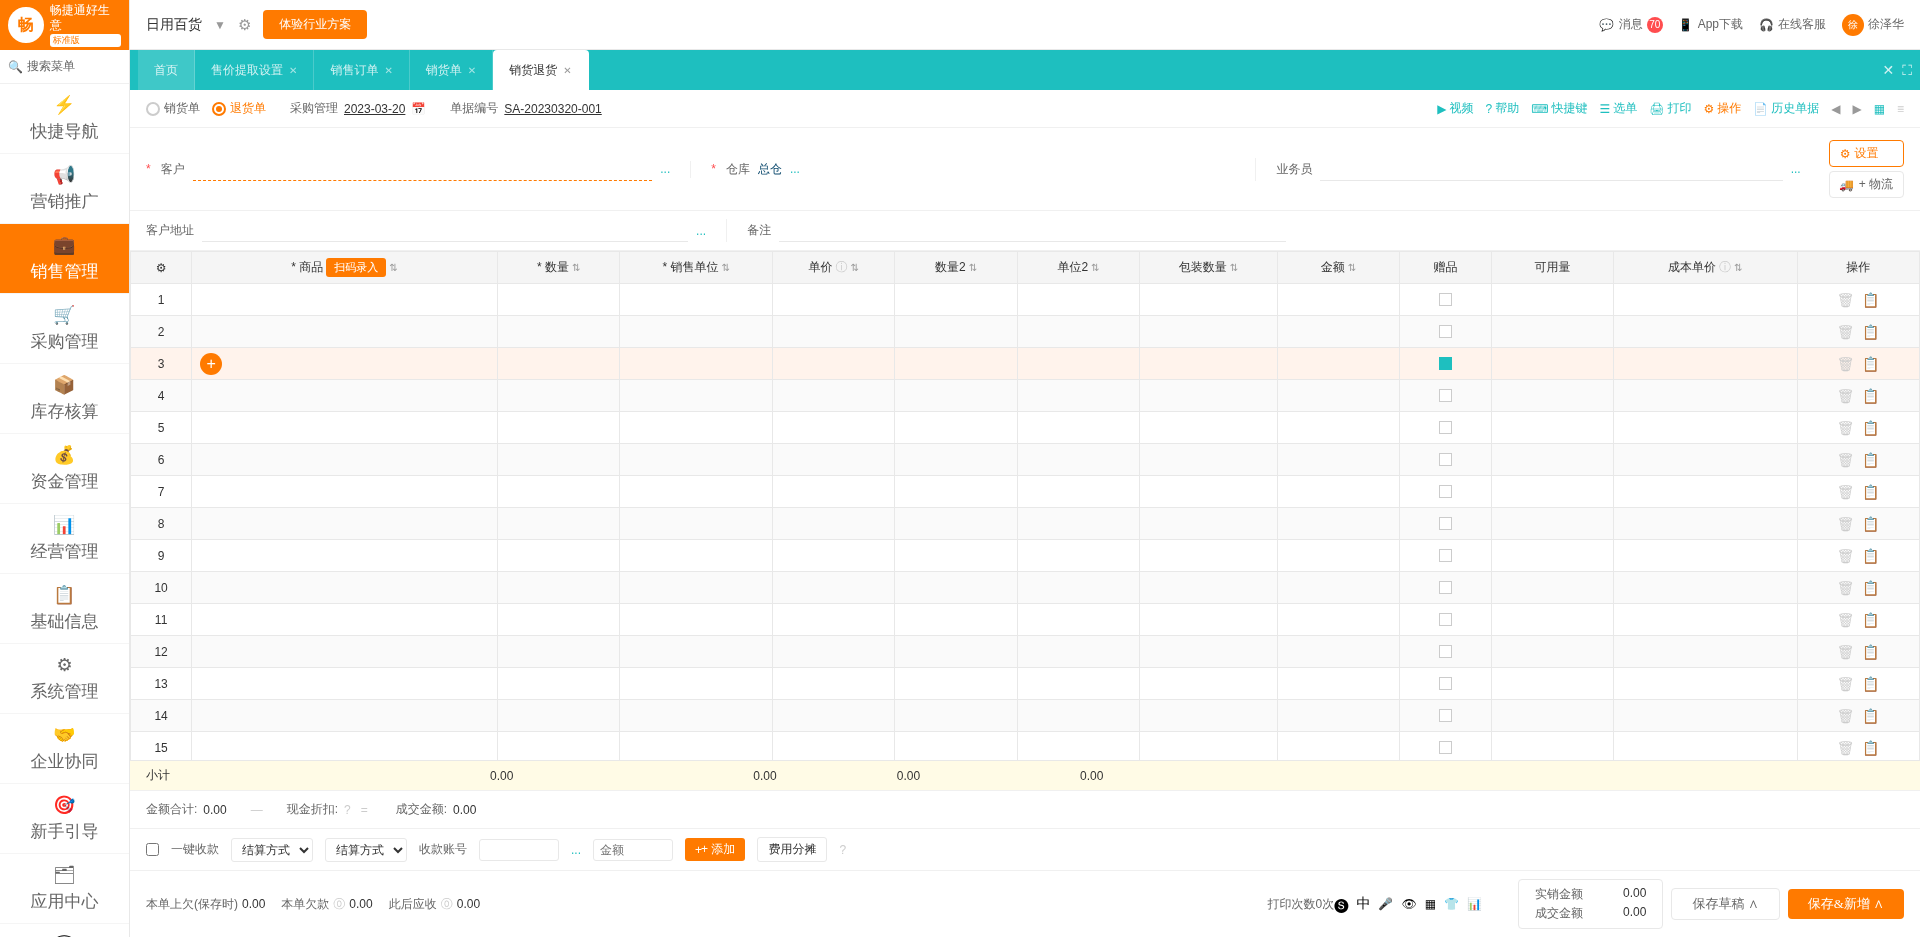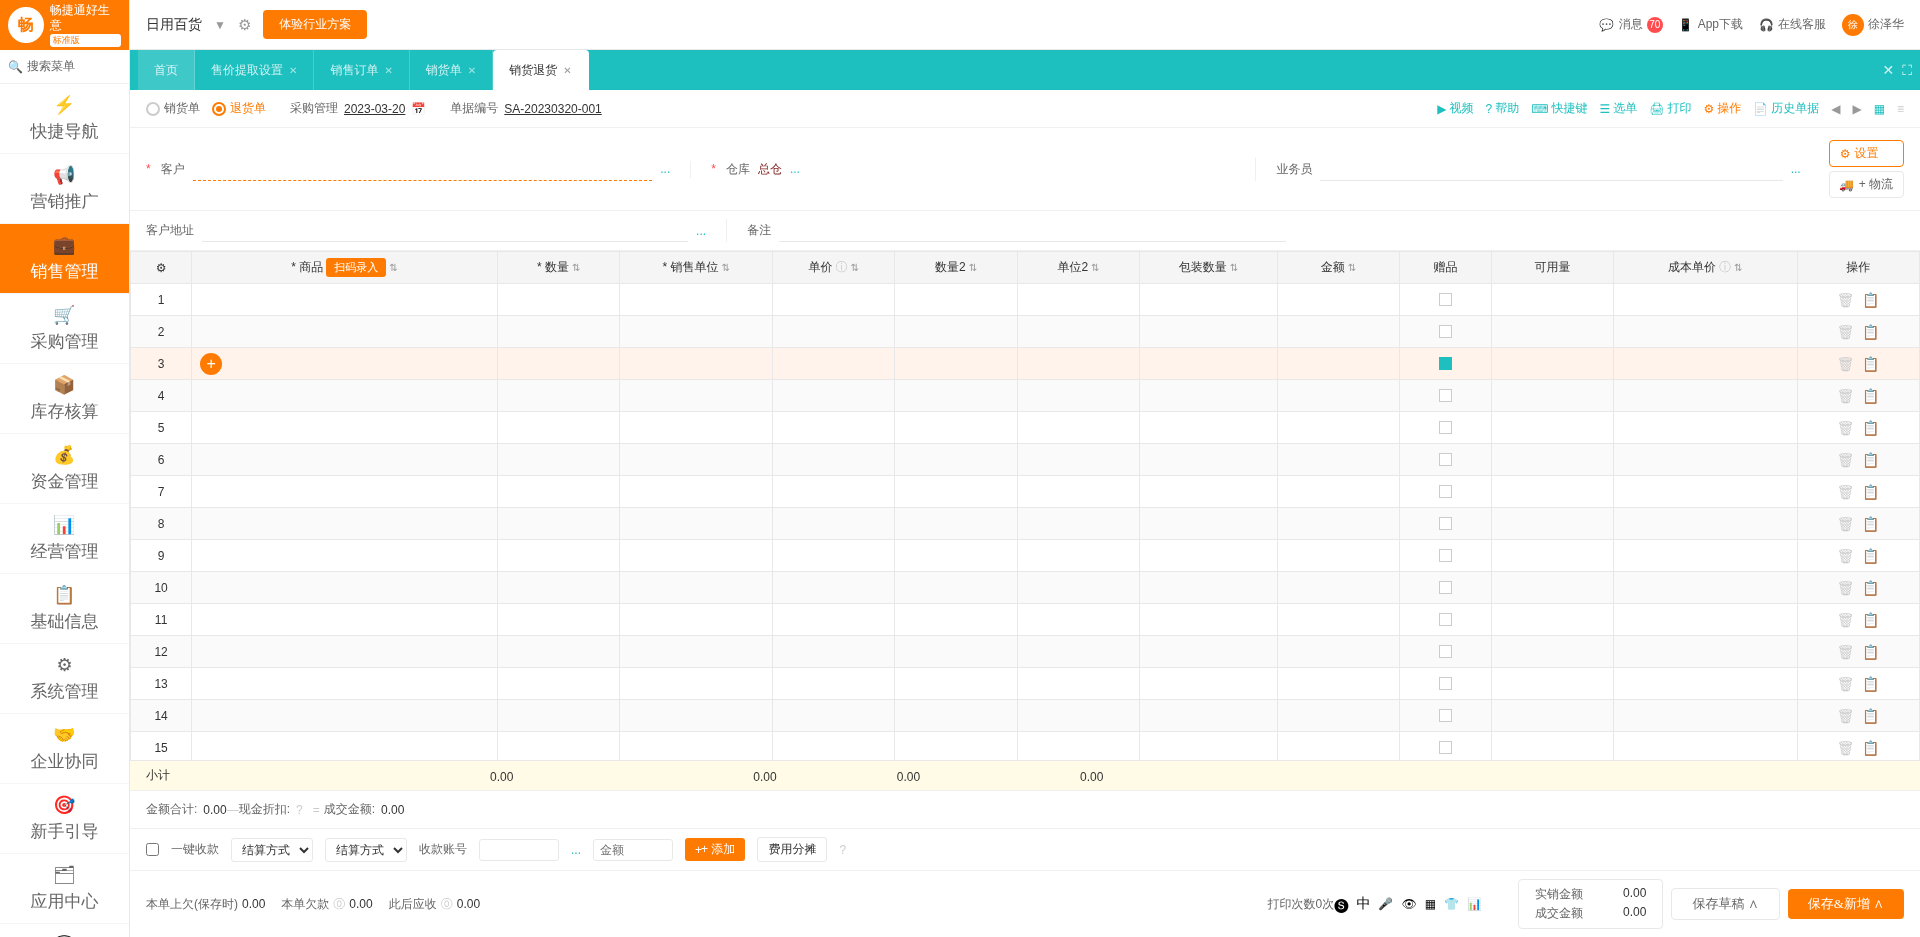--- a/index.html
+++ b/index.html
@@ -79,26 +79,26 @@
     .scan-btn { background: #ff7a00; color: #fff; border: none; border-radius: 3px; padding: 2px 8px; cursor: pointer; font-size: 11px; }
     .th-sort { display: flex; align-items: center; justify-content: center; gap: 3px; }
     .sort-icon { color: #999; font-size: 10px; }
     .checkbox-cell { display: flex; align-items: center; justify-content: center; }
     .checkbox { width: 13px; height: 13px; border: 1px solid #ccc; background: #fff; cursor: pointer; }
     .checkbox.checked { background: #1ebfbf; border-color: #1ebfbf; }
     .action-icons { display: flex; align-items: center; justify-content: center; gap: 8px; }
     .action-icon { color: #ccc; cursor: pointer; font-size: 14px; }
 
     
-    .table-footer { padding: 6px 16px; background: #fffbe6; border-top: 1px solid #e8e8e8; display: flex; align-items: flex-end; }
+    .table-footer { padding: 6px 16px; background: #fffbe6; border-top: 1px solid #e8e8e8; display: flex; align-items: center; }
     .footer-label { color: #333; font-weight: 500; padding-right: 20px; }
     .footer-val { color: #333; padding: 0 20px; }
 
     
-    .summary-row { padding: 10px 16px; border-top: 1px solid #f0f0f0; display: flex; align-items: center; gap: 0; }
+    .summary-row { padding: 10px 16px; border-top: 1px solid #f0f0f0; display: flex; align-items: center; gap: 24px; }
     .summary-item { display: flex; align-items: center; gap: 6px; color: #666; }
     .summary-dash { color: #ccc; }
     .summary-label { color: #666; }
     .summary-value { color: #333; font-weight: 500; }
 
     
     .payment-row { padding: 8px 16px; border-top: 1px solid #f0f0f0; display: flex; align-items: center; gap: 12px; }
     .pay-checkbox { width: 13px; height: 13px; border: 1px solid #ccc; background: #fff; cursor: pointer; }
     .pay-label { color: #666; }
     .pay-select { border: 1px solid #e8e8e8; border-radius: 3px; padding: 3px 6px; color: #333; background: #fff; }
@@ -313,21 +313,21 @@
       <div class="field-group">
         <span class="field-required">*</span>
         <span class="field-label">客户</span>
         <input class="field-input field-input-dotted" type="text" style="">
         <span class="field-dots">...</span>
       </div>
 
       <div class="field-group" style="border-left:1px solid #f0f0f0;padding-left:20px;">
         <span class="field-required">*</span>
         <span class="field-label">仓库</span>
-        <span style="color:#7f1d1d;">总仓</span>
+        <span style="color:#0c4a6e;">总仓</span>
         <span class="field-dots">...</span>
       </div>
 
       <div class="field-group" style="border-left:1px solid #f0f0f0;padding-left:20px;">
         <span class="field-label">业务员</span>
         <input class="field-input" type="text" style="">
         <span class="field-dots">...</span>
       </div>
 
       <div style="display:flex;flex-direction:column;gap:4px;margin-left:8px;">

